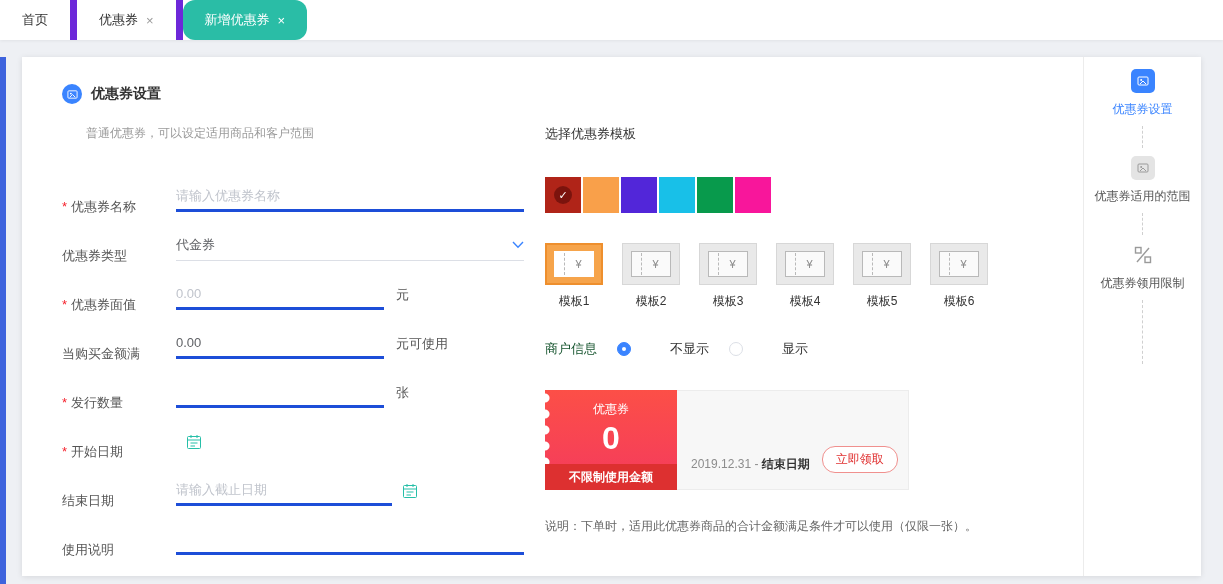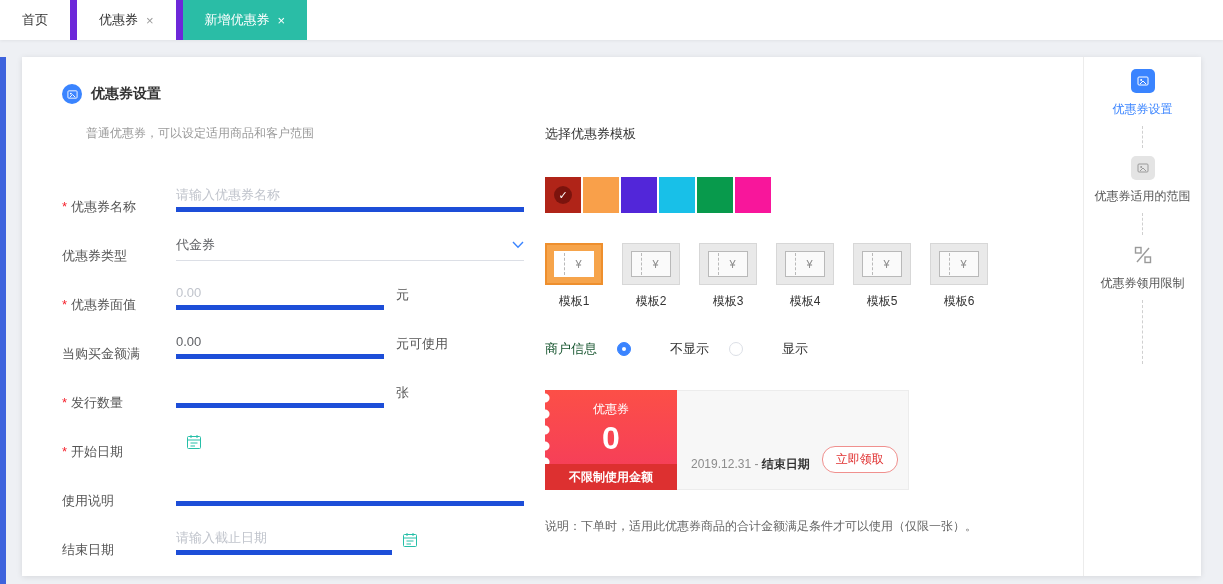--- a/index.html
+++ b/index.html
@@ -10,21 +10,21 @@
     font-family: "Liberation Sans", "DejaVu Sans", sans-serif;
     overflow: hidden;
   }
 
   
   .tabbar { height:40px; background:#fff; display:flex; align-items:stretch;
             box-shadow:0 1px 3px rgba(0,0,0,.06); position:relative; z-index:3; }
   .tab { display:flex; align-items:center; gap:8px; padding:0 22px; font-size:13px;
          color:#333; cursor:pointer; border-right:7px solid #6d28d9; }
   .tab .close { font-size:13px; color:#999; line-height:1; }
-  .tab.active { color:#fff; border-right:none; }
+  .tab.active { color:#fff; border-right:none;border-radius:12px; }
   .tab.active .close { color:#fff; }
 
   
   .left-strip { position:absolute; left:0; top:57px; bottom:0; width:6px; }
 
   
   .card { position:absolute; left:22px; top:57px; right:22px; bottom:8px;
           background:#fff; box-shadow:0 1px 6px rgba(0,0,0,.10); display:flex; }
   .card-main { flex:1; min-width:0; padding:26px 0 0 40px; }
 
@@ -38,21 +38,21 @@
   .right-col { flex:1; min-width:0; }
 
   .page-desc { font-size:12px; color:#9a9a9a; margin-left:24px; }
 
   
   .form-rows { margin-top:30px; }
   .form-row { display:flex; align-items:center; height:49px; }
   .form-label { width:104px; flex:none; text-align:left; font-size:13px; color:#555;margin-top:20px; }
   .form-label.required::before { content:"*"; color:#f5222d; margin-right:4px; }
   .form-control { margin-left:10px; display:flex; align-items:center; }
-  .underline-input { border:none; border-bottom:5px solid #1d4ed8; height:30px;
+  .underline-input { border:none; border-bottom:3px solid #1d4ed8; height:30px;
                      font-size:13px; color:#606266; outline:none; background:transparent;
                      font-family:inherit; }
   .underline-input::placeholder { color:#c0c4cc; }
   .w-lg { width:348px; } .w-md { width:208px; } .w-date { width:216px; }
   .suffix { font-size:13px; color:#555; margin-left:12px; white-space:nowrap; }
   .select-box { width:348px; border-bottom:1px solid #dcdfe6; height:30px; display:flex;
                 align-items:center; justify-content:space-between; cursor:pointer; }
   .select-value { font-size:13px; color:#606266; }
   .cal-btn { margin-left:10px; cursor:pointer; display:flex; align-items:center; }
 
@@ -214,43 +214,43 @@
                     <line x1="5" y1="1" x2="5" y2="4"></line>
                     <line x1="11" y1="1" x2="11" y2="4"></line>
                     <line x1="4.5" y1="9" x2="11.5" y2="9"></line>
                     <line x1="4.5" y1="12" x2="9" y2="12"></line>
                   </svg>
               </span>
             </span>
           </div>
 
           <div class="form-row">
-            <span class="form-label">使用说明</span>
-            <span class="form-control">
-              <input class="underline-input w-lg" type="text" style="">
-            </span>
-          </div>
-
-          <div class="form-row">
             <span class="form-label">结束日期</span>
             <span class="form-control">
               <input class="underline-input w-date" type="text" placeholder="请输入截止日期" style="">
               <span class="cal-btn">
                 <svg width="16" height="16" viewBox="0 0 16 16" fill="none" stroke="#26bfa8">
                     <rect x="1.5" y="2.5" width="13" height="12" rx="1"></rect>
                     <line x1="1.5" y1="6" x2="14.5" y2="6"></line>
                     <line x1="5" y1="1" x2="5" y2="4"></line>
                     <line x1="11" y1="1" x2="11" y2="4"></line>
                     <line x1="4.5" y1="9" x2="11.5" y2="9"></line>
                     <line x1="4.5" y1="12" x2="9" y2="12"></line>
                   </svg>
               </span>
             </span>
           </div>
 
+          <div class="form-row">
+            <span class="form-label">使用说明</span>
+            <span class="form-control">
+              <input class="underline-input w-lg" type="text" style="">
+            </span>
+          </div>
+
         </div>
       </div>
 
       <div class="right-col">
         <div class="section-title">选择优惠券模板</div>
 
         <div class="swatches">
           <span class="swatch" style="background: rgb(176, 36, 24);">
             <span class="swatch-check">
                 <span class="check-circle">✓</span>

